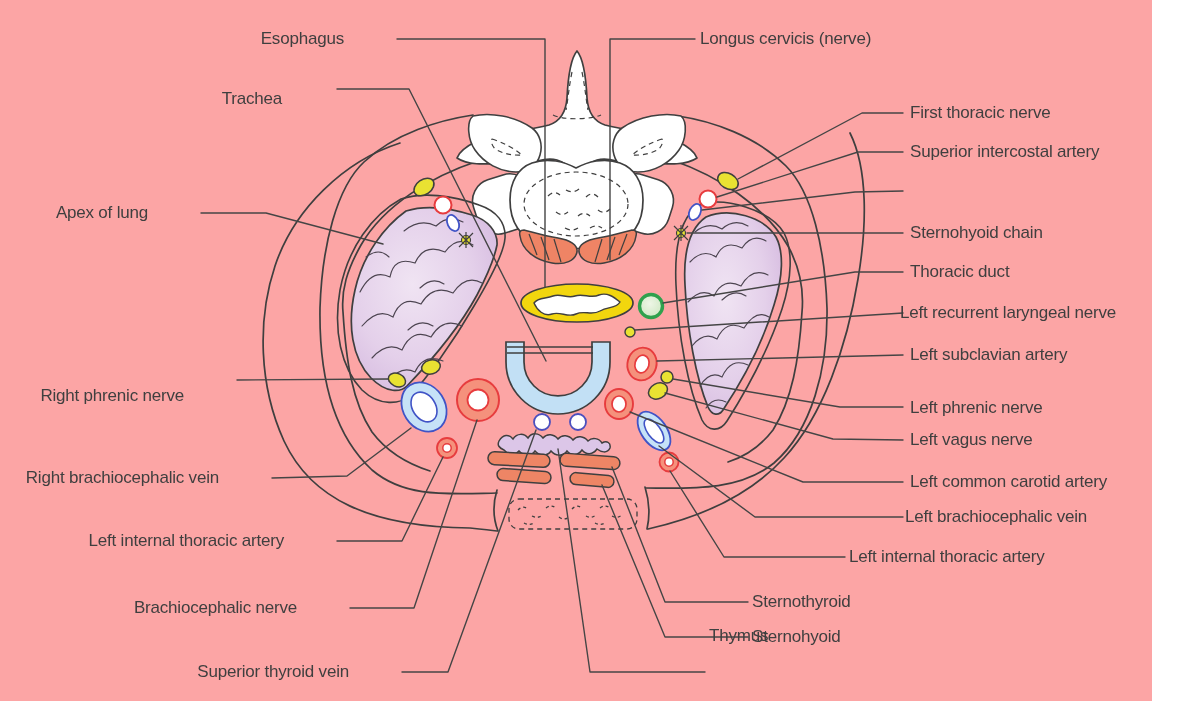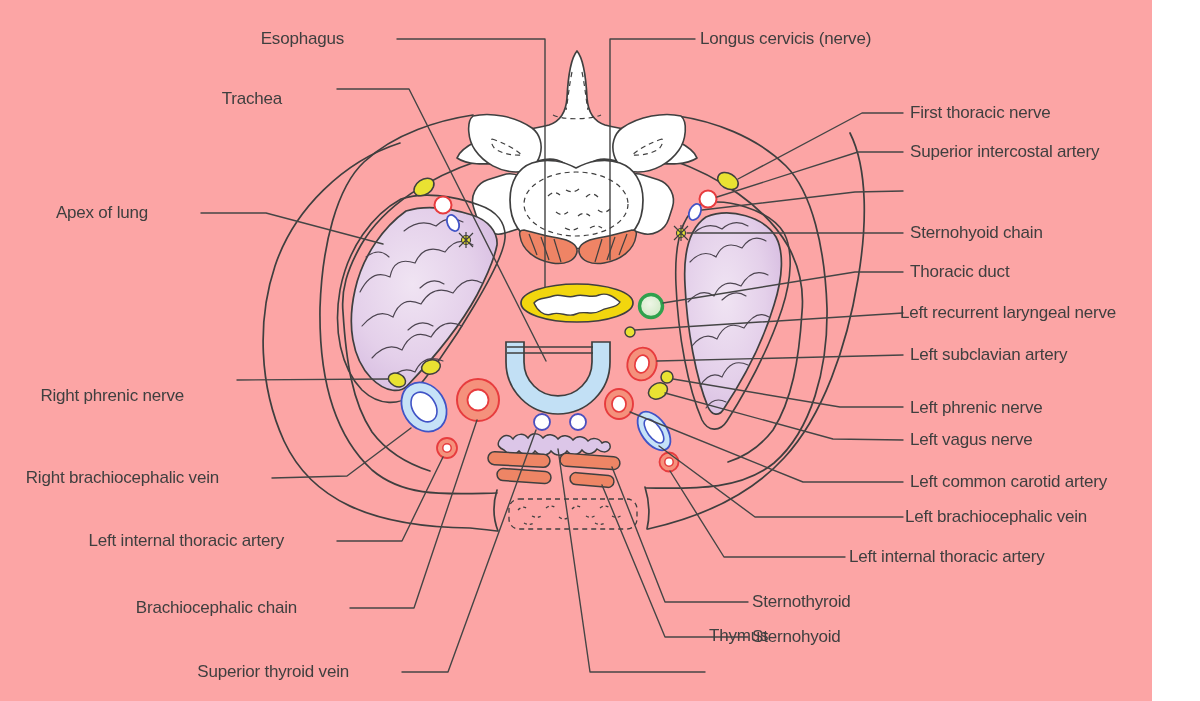--- a/index.html
+++ b/index.html
@@ -272,21 +272,21 @@
       <polyline points="705,672 590,672 558,449"></polyline>
     </g>
   </svg>
 
   <div class="lbl left-col" style="right:808px;top:39px">Esophagus</div>
   <div class="lbl left-col" style="right:870px;top:99px">Trachea</div>
   <div class="lbl left-col" style="right:1004px;top:213px">Apex of lung</div>
   <div class="lbl left-col" style="right:968px;top:396px">Right phrenic nerve</div>
   <div class="lbl left-col" style="right:933px;top:478px">Right brachiocephalic vein</div>
   <div class="lbl left-col" style="right:868px;top:541px">Left internal thoracic artery</div>
-  <div class="lbl left-col" style="right:855px;top:608px">Brachiocephalic chain</div>
+  <div class="lbl left-col" style="right:855px;top:608px">Brachiocephalic nerve</div>
   <div class="lbl left-col" style="right:803px;top:672px">Superior thyroid vein</div>
 
   <div class="lbl right-col" style="left:700px;top:39px">Longus cervicis (nerve)</div>
   <div class="lbl right-col" style="left:910px;top:113px">First thoracic nerve</div>
   <div class="lbl right-col" style="left:910px;top:152px">Superior intercostal artery</div>
   <div class="lbl right-col" style="left:910px;top:233px">Sternohyoid chain</div>
   <div class="lbl right-col" style="left:910px;top:272px">Thoracic duct</div>
   <div class="lbl right-col" style="left:900px;top:313px">Left recurrent laryngeal nerve</div>
   <div class="lbl right-col" style="left:910px;top:355px">Left subclavian artery</div>
   <div class="lbl right-col" style="left:910px;top:408px">Left phrenic nerve</div>

